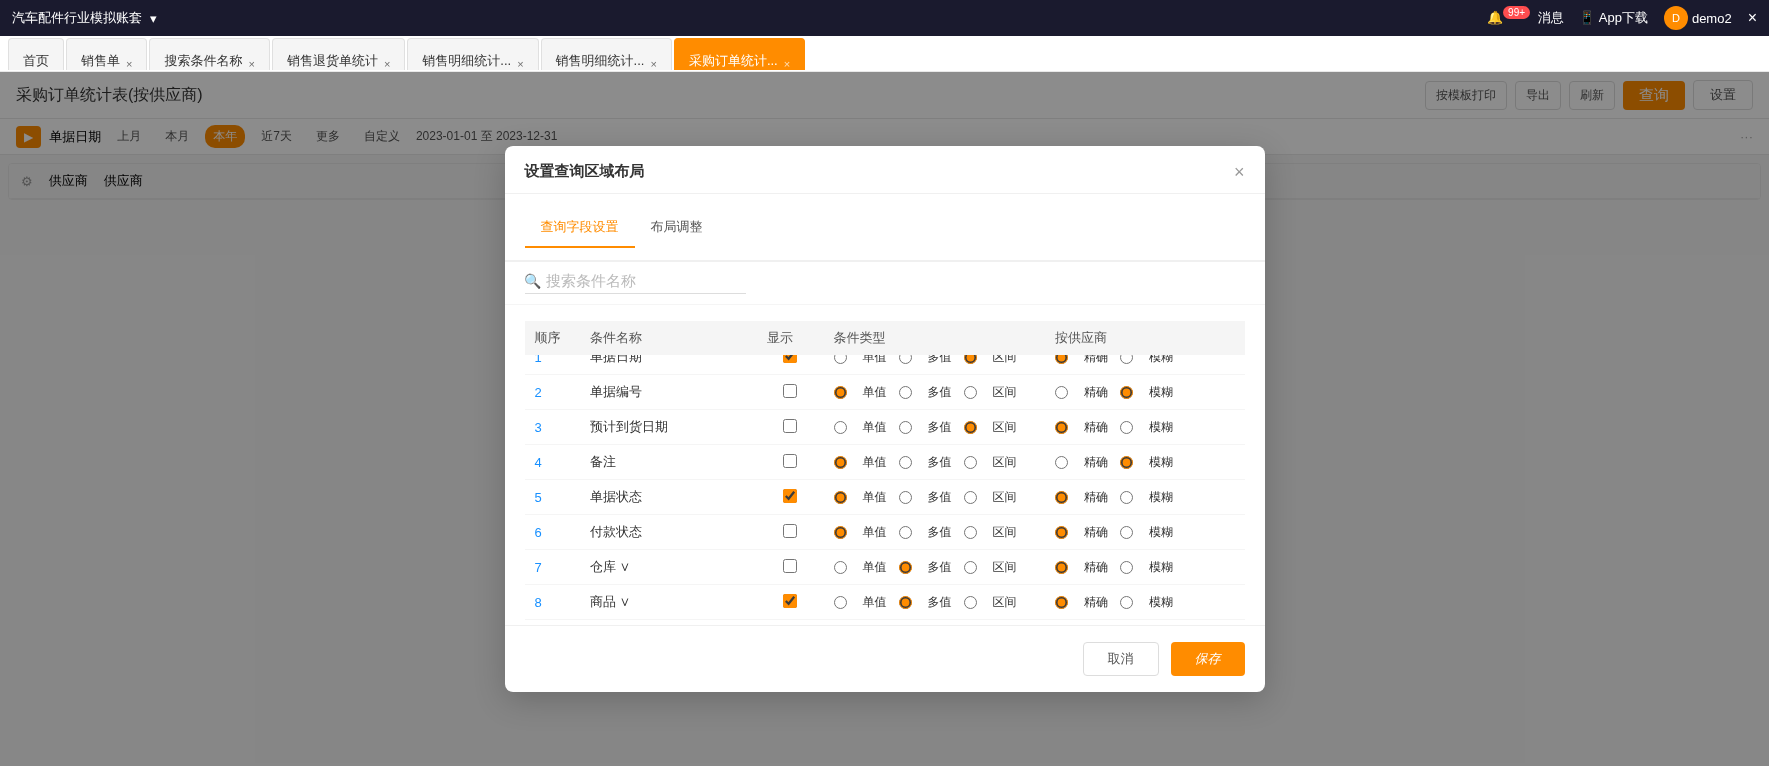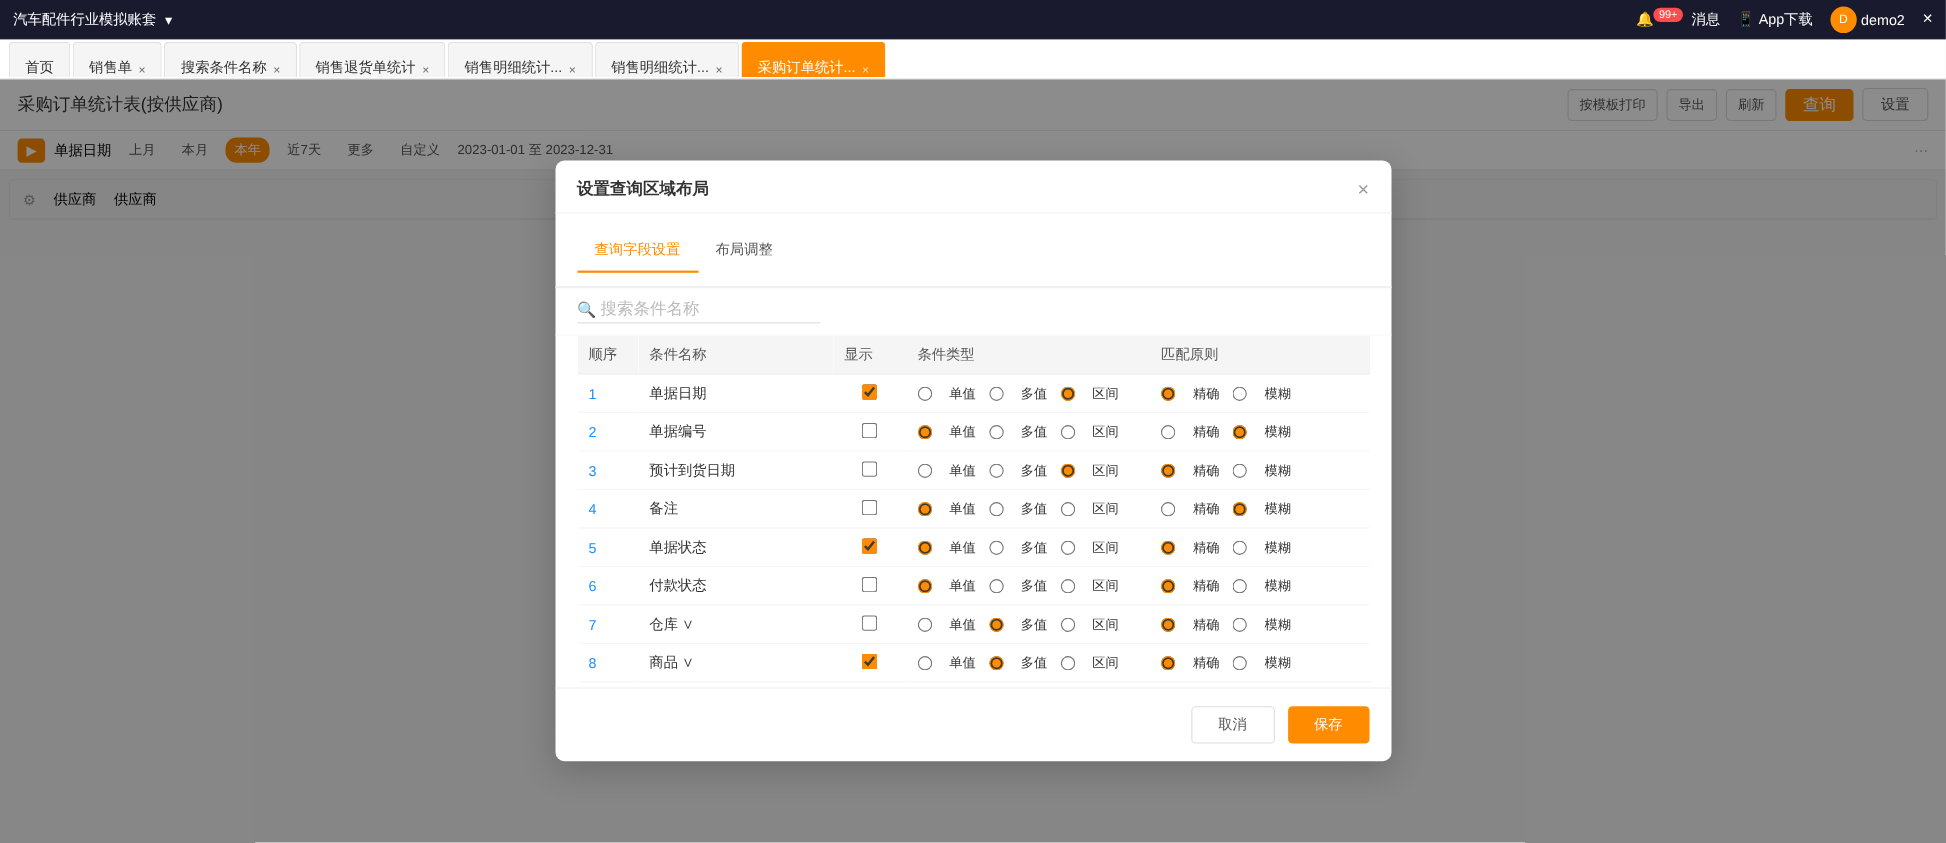--- a/index.html
+++ b/index.html
@@ -218,21 +218,21 @@
     }
     .modal-table thead th {
       background: #f5f5f5;
       padding: 8px 10px;
       text-align: left;
       font-size: 13px;
       color: #555;
       font-weight: 500;
       border-bottom: 1px solid #e8e8e8;
       position: sticky;
-      top: 0;
+      top: 16px;
     }
     .modal-table tbody tr {
       border-bottom: 1px solid #f5f5f5;
     }
     .modal-table tbody td {
       padding: 8px 10px;
       font-size: 13px;
       color: #333;
       vertical-align: middle;
     }
@@ -262,20 +262,21 @@
     }
     .btn-save {
       padding: 7px 24px;
       border: none;
       border-radius: 4px;
       background: #ff8c00;
       color: #fff;
       cursor: pointer;
       font-size: 13px;
       font-weight: 500;
+      font-style: italic;
     }
 
     
     .modal-table-wrap::-webkit-scrollbar { width: 6px; }
     .modal-table-wrap::-webkit-scrollbar-thumb { background: #ccc; border-radius: 3px; }
 
     .col-order { width: 50px; }
     .col-name { width: 160px; }
     .col-display { width: 60px; text-align: center; }
     .col-type { width: 200px; }
@@ -397,21 +398,21 @@
       </div>
 
       <div class="modal-table-wrap">
         <table class="modal-table">
           <thead>
             <tr>
               <th class="col-order">顺序</th>
               <th class="col-name">条件名称</th>
               <th class="col-display">显示</th>
               <th class="col-type">条件类型</th>
-              <th class="col-match">匹配原则</th>
+              <th class="col-match">按供应商</th>
             </tr>
           </thead>
           <tbody id="modal-tbody">
           <tr>
                 <td><span class="order-num">1</span></td>
                 <td><span>单据日期</span></td>
                 <td class="checkbox-cell"><label class="checkbox-item"><input type="checkbox" checked="" style=""></label></td>
                 <td>
                   <div class="radio-group">
                     <label class="radio-item">

